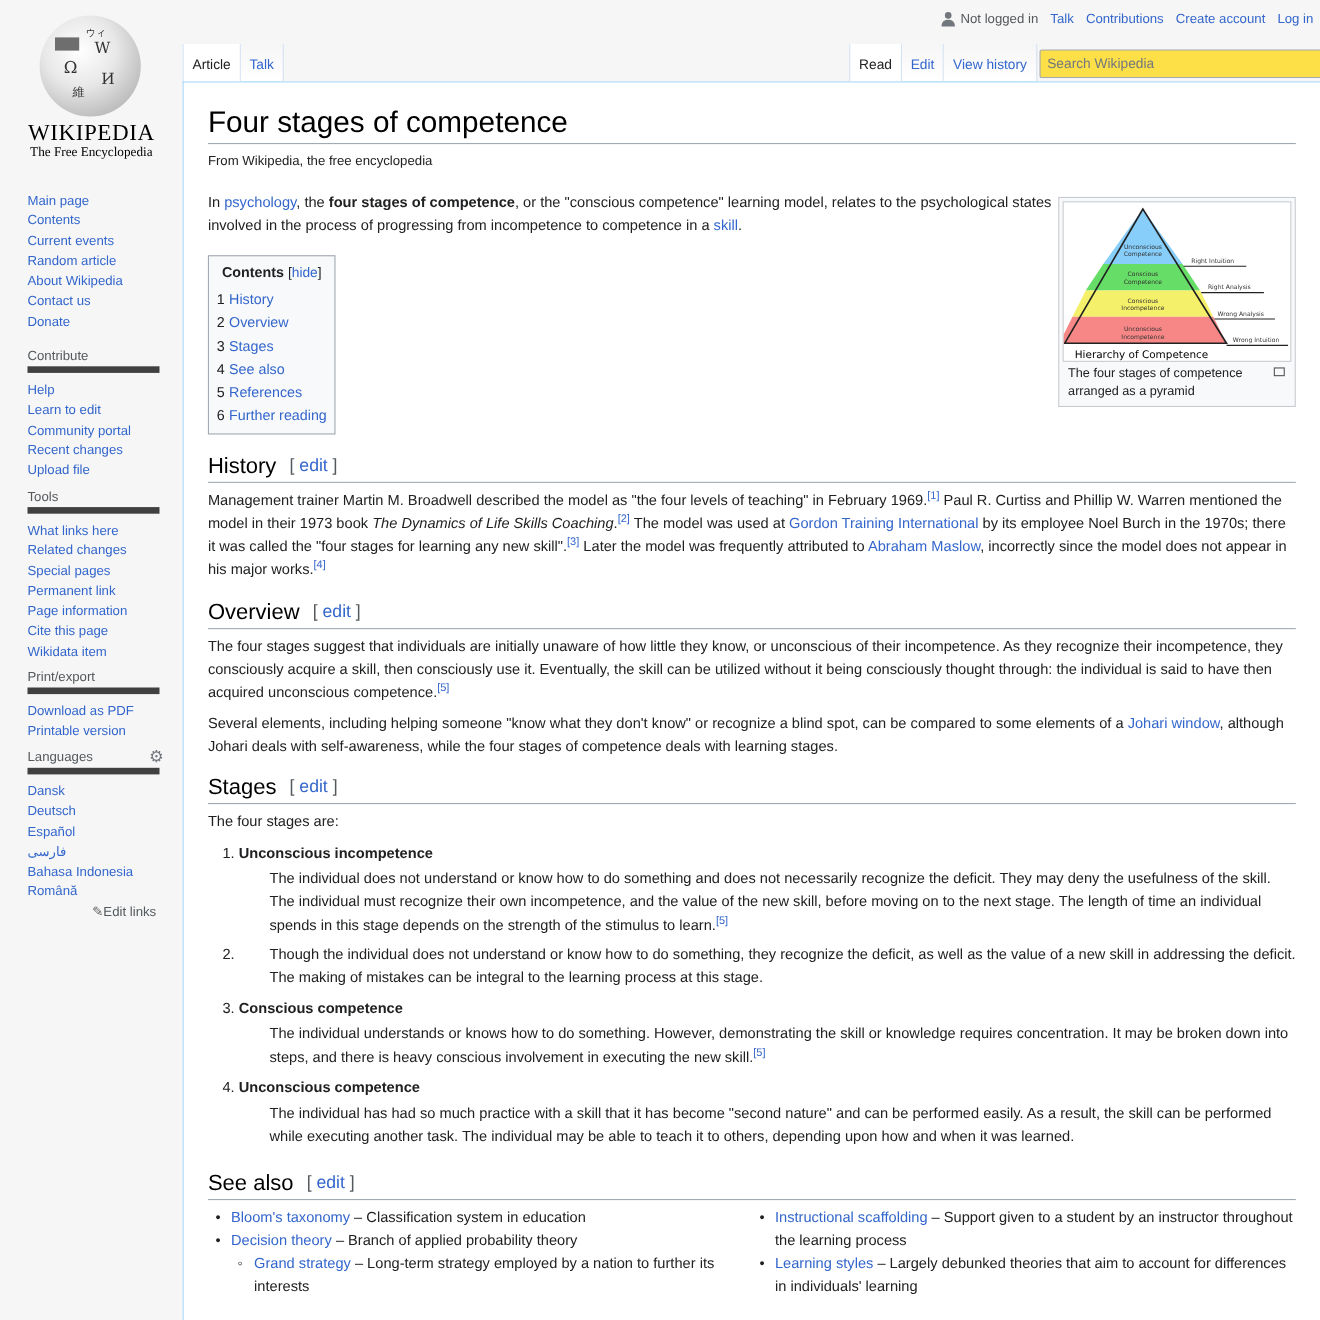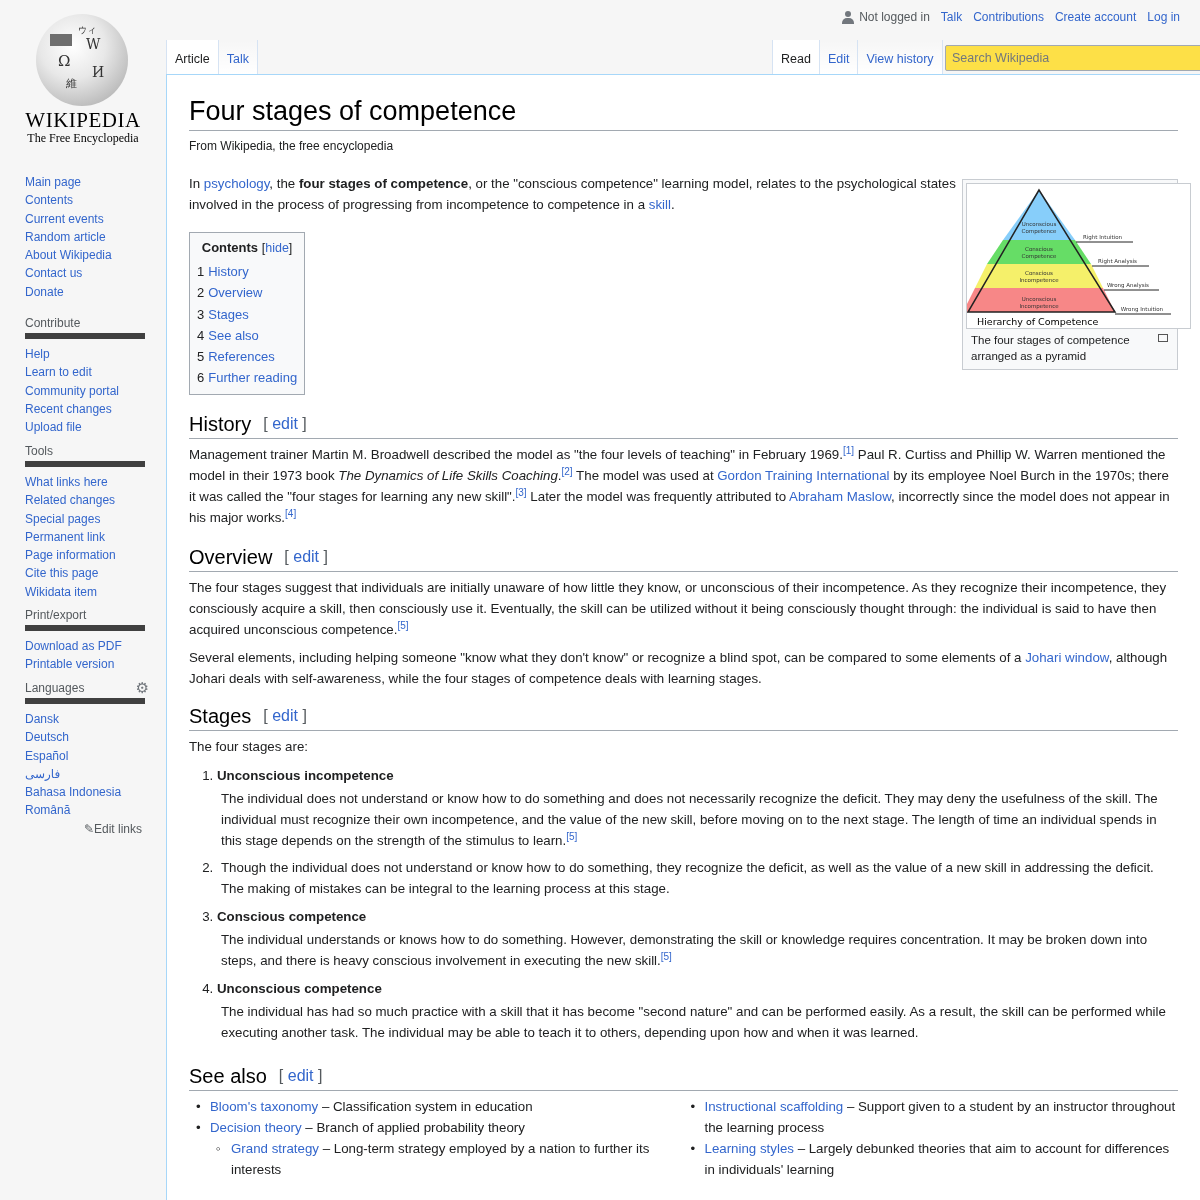--- a/index.html
+++ b/index.html
@@ -17,21 +17,21 @@
     font-family: "Liberation Serif", serif; font-size: 21px; letter-spacing: 0.5px; color: #000; }
   .tagline { position: absolute; left: 0; top: 121px; width: 134px; text-align: center;
     font-family: "Liberation Serif", serif; font-size: 12px; color: #000; }
   .portal { position: absolute; left: 25px; width: 120px; }
   .portal-heading { font-size: 12px; color: #54595d; padding-bottom: 3px; border-bottom: 6px solid #404040; margin-bottom: 6px; position: relative; }
   .portal-list a { display: block; font-size: 12px; line-height: 18.3px; color: #3366cc; }
   .gear { position: absolute; right: -4px; top: -2px; font-size: 15px; color: #72777d; }
   .edit-links { display: block; text-align: right; font-size: 12px; color: #54595d; margin-top: 2px; padding-right: 3px; }
 
   
-  #personal { position: absolute; right: 20px; top: 10px; display: flex; gap: 11px; font-size: 12px; align-items: center; }
+  #personal { position: absolute; right: 6px; top: 10px; display: flex; gap: 11px; font-size: 12px; align-items: center; }
   #personal .notlogged { color: #54595d; display: flex; align-items: center; gap: 5px; }
   .user-icon { width: 12px; height: 13px; position: relative; display: inline-block; }
   .user-icon::before { content: ""; position: absolute; left: 3px; top: 0; width: 6px; height: 6px; border-radius: 50%; background: #72777d; }
   .user-icon::after { content: ""; position: absolute; left: 0; top: 7px; width: 12px; height: 6px; border-radius: 5px 5px 0 0; background: #72777d; }
 
   
   .tabs { position: absolute; top: 40px; height: 35px; display: flex; }
   .tab { height: 35px; padding: 12px 8px 0; font-size: 12.5px; color: #3366cc;
     background: linear-gradient(to bottom, rgba(255,255,255,0) 0%, #fff 100%);
     border-right: 1px solid #d6e3f3; border-bottom: 1px solid #a7d7f9; }
@@ -52,38 +52,38 @@
   h1 { font-family: "Liberation Sans", sans-serif; font-weight: normal; font-size: 27px; line-height: 33px;
     border-bottom: 1px solid #a2a9b1; padding-bottom: 2px; margin-bottom: 8px; color: #000; }
   .siteSub { font-size: 12px; color: #202122; margin-bottom: 20px; }
   p, li, dd { font-size: 13.3px; line-height: 21px; }
   p { margin-bottom: 7px; }
   sup { font-size: 10px; line-height: 0; vertical-align: super; }
   sup a { color: #3366cc; }
 
   .thumb { position: absolute; right: 22px; top: 104px; width: 216px; height: 191px; border: 1px solid #c8ccd1;
     background: #f8f9fa; padding: 3px; }
-  .thumb-img { width: 225px; height: 146px; background: #fff; border: 1px solid #c8ccd1; position: relative; }
+  .thumb-img { width: 208px; height: 146px; background: #fff; border: 1px solid #c8ccd1; position: relative; }
   .thumb-caption { font-size: 11.5px; line-height: 16px; padding: 3px 5px; color: #202122; position: relative; }
   .magnify { position: absolute; right: 6px; top: 5px; width: 10px; height: 8px; border: 1px solid #555; }
 
   .toc { display: inline-block; border: 1px solid #a2a9b1; background: #f8f9fa; padding: 7px 7px 5px; margin: 10px 0 16px 0; }
   .toc-title { font-weight: bold; font-size: 13px; text-align: center; margin-bottom: 6px; }
   .toc-title .toggle { font-weight: normal; font-size: 12.5px; }
   .toc-item { font-size: 13px; line-height: 21.3px; }
   .toc-num { color: #202122; margin-right: 4px; }
 
   h2 { font-family: "Liberation Sans", sans-serif; font-weight: normal; font-size: 20px; line-height: 26px;
     border-bottom: 1px solid #a2a9b1; margin-bottom: 5px; color: #000; padding-bottom: 1px; }
   .editsection { font-size: 16px; color: #54595d; margin-left: 12px; vertical-align: 2px; }
 
   ol.stages { margin-left: 28px; }
   ol.stages > li { margin-bottom: 6px; }
   ol.stages > li > b { display: block; line-height: 23px; }
-  ol.stages dd { margin-left: 4px; margin-top: 1px; }
+  ol.stages dd { margin-left: 28px; margin-top: 1px; }
 
   .seealso { display: flex; gap: 0; }
   .seealso ul { width: 500px; list-style: none; }
   .seealso li { position: relative; padding-left: 21px; }
   .seealso li::before { content: "•"; position: absolute; left: 7px; top: 0; }
   .seealso li.sub { padding-left: 42px; }
   .seealso li.sub::before { content: "◦"; left: 27px; }
 </style>
 </head>
 <body>

